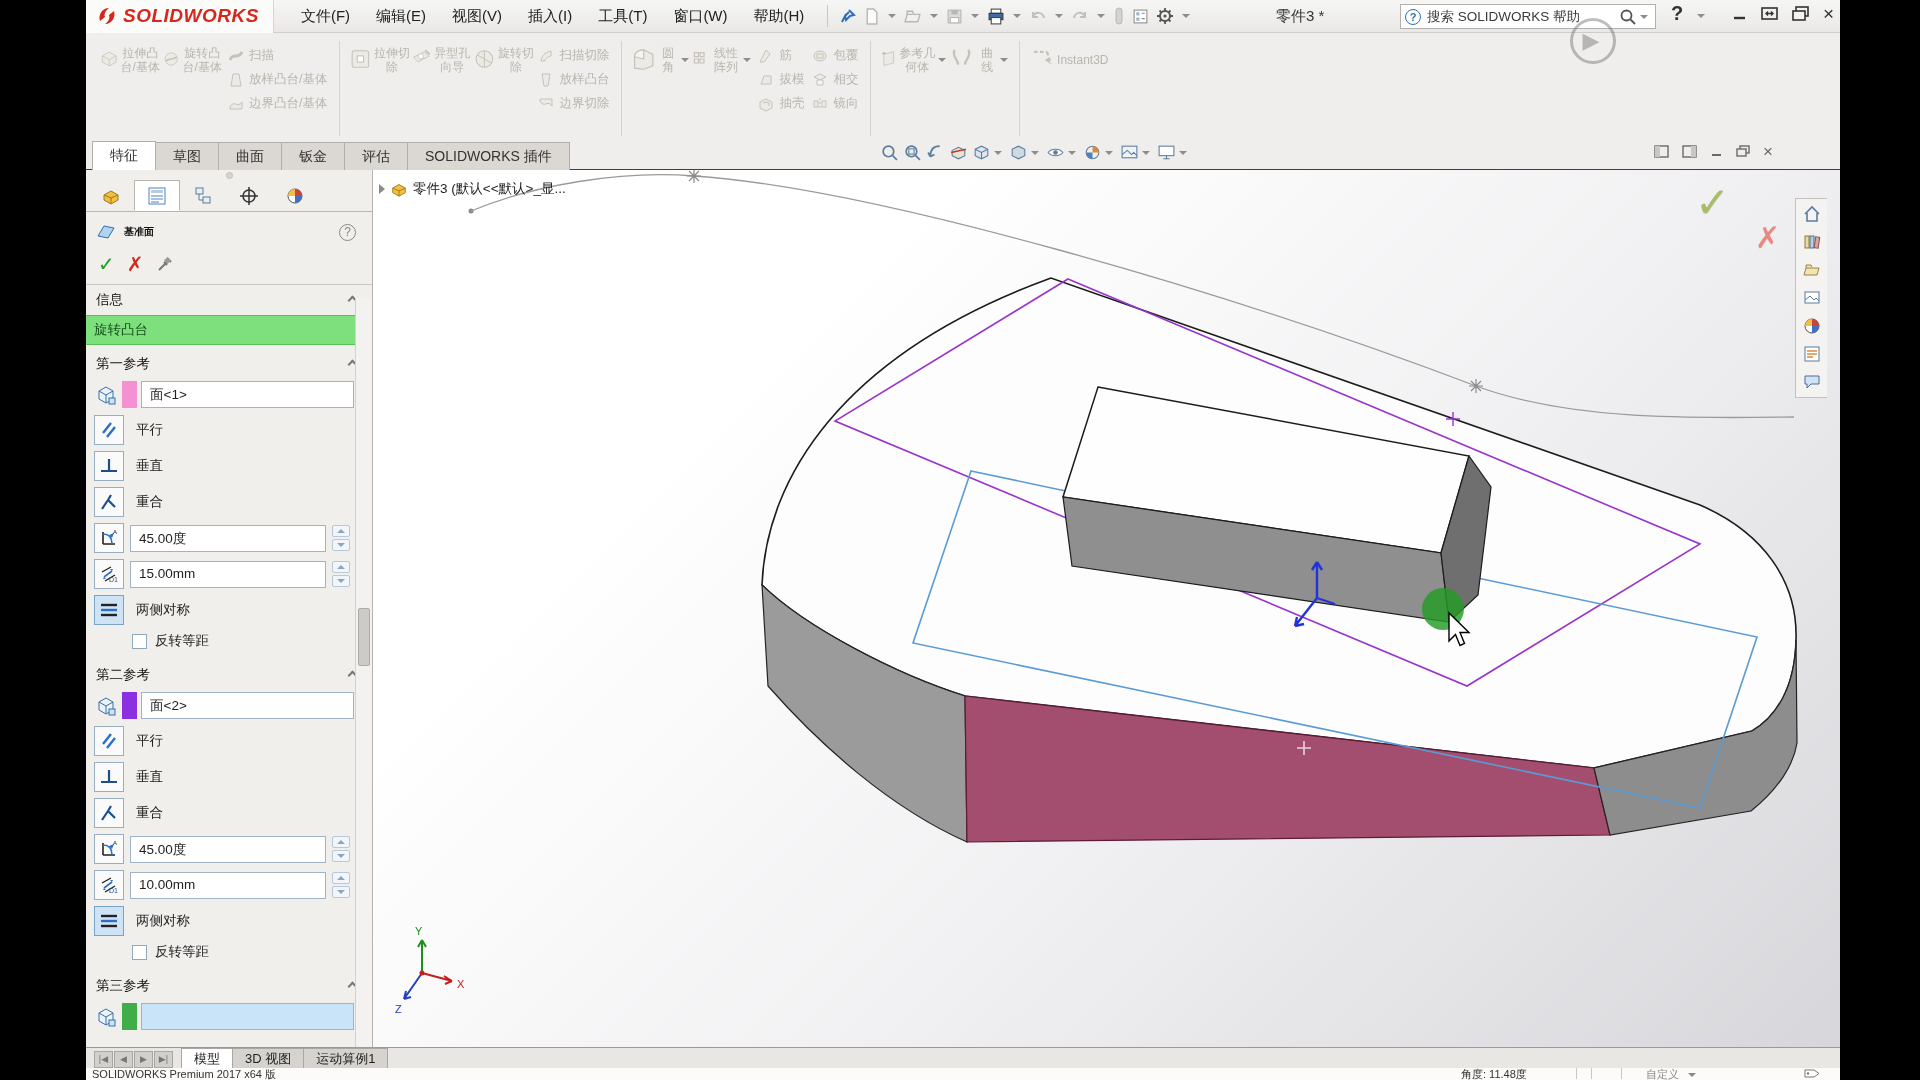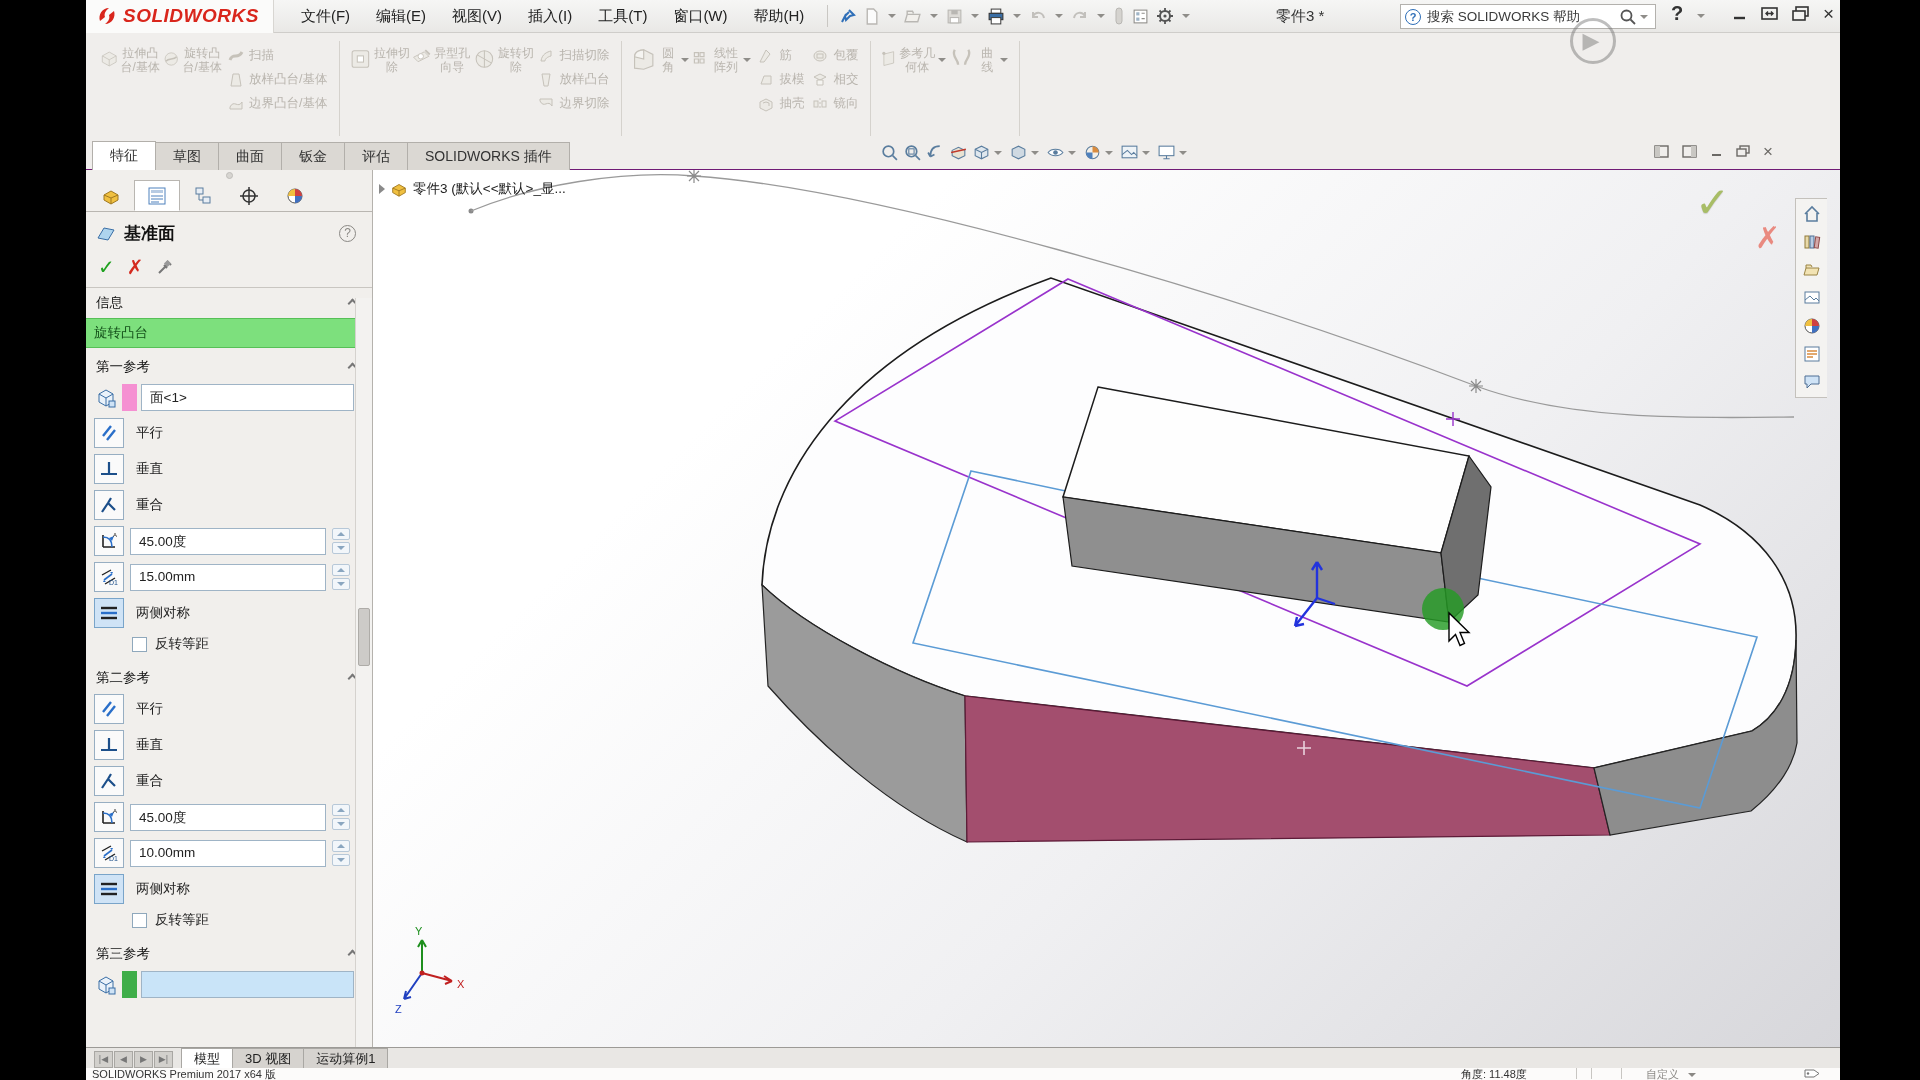--- a/index.html
+++ b/index.html
@@ -64,21 +64,21 @@
 
 
 .panel { position:absolute; left:0; top:0; width:287px; height:877px; background:#f1efec;
   border-right:1px solid #b5b2ad; overflow:hidden; }
 .grip { height:10px; display:flex; justify-content:center; align-items:center; }
 .grip span { width:7px; height:7px; border-radius:50%; background:#d7d5d1; border:1px solid #bfbdb9; }
 .pmtabs { display:flex; height:32px; border-bottom:1px solid #b9b6b1; padding-left:2px; }
 .pmtab { width:46px; display:flex; align-items:center; justify-content:center; border:1px solid transparent; }
 .pmtab.active { background:#fff; border:1px solid #b9b6b1; border-bottom-color:#fff; }
 .pm-title { display:flex; align-items:center; gap:8px; padding:10px 8px 4px 10px; }
-.pm-title .t { font-size:17px; font-weight:bold; color:#111; }
+.pm-title .t { font-size:10px; font-weight:bold; color:#111; }
 .pm-help { margin-left:auto; margin-right:8px; width:17px; height:17px; border-radius:50%;
   border:1.5px solid #8a8884; color:#8a8884; font-size:12px; text-align:center; line-height:14px; }
 .okrow { display:flex; align-items:center; gap:12px; padding:6px 0 8px 12px; border-bottom:1px solid #c9c6c1; }
 .ok { color:#1fa11f; font-size:20px; font-weight:bold; }
 .cancel { color:#d42a1e; font-size:20px; font-weight:bold; }
 .sechdr { display:flex; align-items:center; padding:6px 10px 4px 10px; }
 .sechdr .h { font-size:13.5px; color:#111; }
 .chev { margin-left:auto; margin-right:6px; width:7px; height:7px; border-left:2px solid #777;
   border-top:2px solid #777; transform:rotate(45deg); }
 .greenbar { margin:2px 0 4px 0; background:#7de07d; border-top:1px solid #57c057; border-bottom:1px solid #57c057;
@@ -419,20 +419,29 @@
         </div>
       <div class="rlarge">
         <svg class="ric" viewBox="0 0 24 24">
             <path d="M5 4 C2 10 8 12 8 17 M17 4 C20 10 14 12 14 17" stroke="#c6c2ba" stroke-width="2" fill="none"></path>
           </svg>
         <span class="lbl">曲线</span>
           <span class="dd" style="margin-top:2px"></span>
         </div>
     </div>
     <div class="rsep"></div>
+    <div class="rgroup">
+      <div class="rlarge" style="width:80px">
+        <svg class="ric" viewBox="0 0 24 24">
+            <path d="M5 6 L16 6 M16 6 L19 16" stroke="#c6c2ba" stroke-width="2" fill="none" stroke-dasharray="3 2"></path>
+            <path d="M19 16 L14 13 L17 11Z" fill="#c6c2ba"></path>
+          </svg>
+        <span class="lbl">Instant3D</span>
+        </div>
+    </div>
   </div>
 
   <div class="tabband">
     <div class="ftabs">
       <span class="ftab active">特征</span>
       <span class="ftab">草图</span>
       <span class="ftab">曲面</span>
       <span class="ftab">钣金</span>
       <span class="ftab">评估</span>
       <span class="ftab">SOLIDWORKS 插件</span>
@@ -676,20 +685,29 @@
       </div>
       <div class="chkrow">
         <span class="chk"></span>
         <span class="chklbl">反转等距</span>
       </div>
 
       <div class="sechdr" style="margin-top:6px">
         <span class="h">第二参考</span>
           <span class="chev"></span>
       </div>
+      <div class="selrow">
+        <svg width="24" height="24" viewBox="0 0 24 24">
+            <path d="M5 8 L12 4 L19 8 L19 16 L12 20 L5 16Z" fill="#eaf2fa" stroke="#3a6ea5"></path>
+            <path d="M5 8 L12 12 L19 8 M12 12 V20" stroke="#3a6ea5" fill="none"></path>
+            <rect x="15" y="15" width="6" height="6" fill="#cfe3f6" stroke="#3a6ea5"></rect>
+          </svg>
+        <span class="swatch" style="background-color: rgb(140, 47, 224);"></span>
+        <div class="selfield">面&lt;2&gt;</div>
+      </div>
       <div class="conrow">
         <div class="conbtn">
             <svg width="20" height="20" viewBox="0 0 20 20">
               <path d="M4 13 L12 3 M8 17 L16 7" stroke="#2a6fc9" stroke-width="2.4"></path>
             </svg>
           </div>
         <span class="conlbl">平行</span>
       </div>
       <div class="conrow">
         <div class="conbtn">

